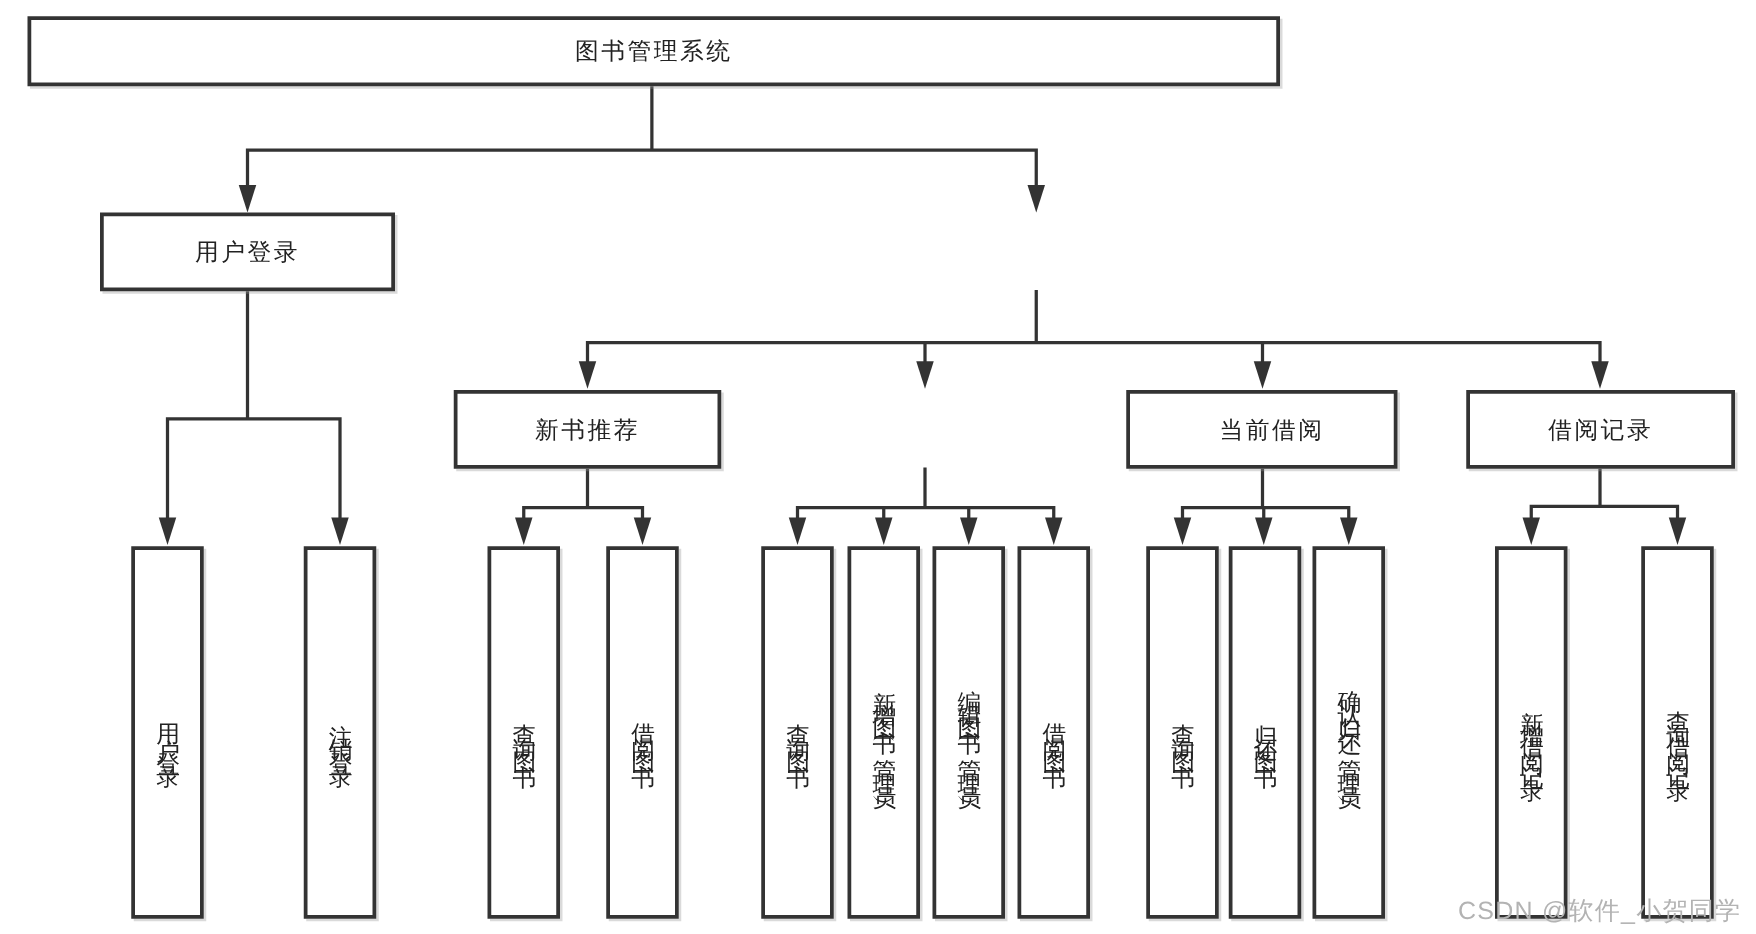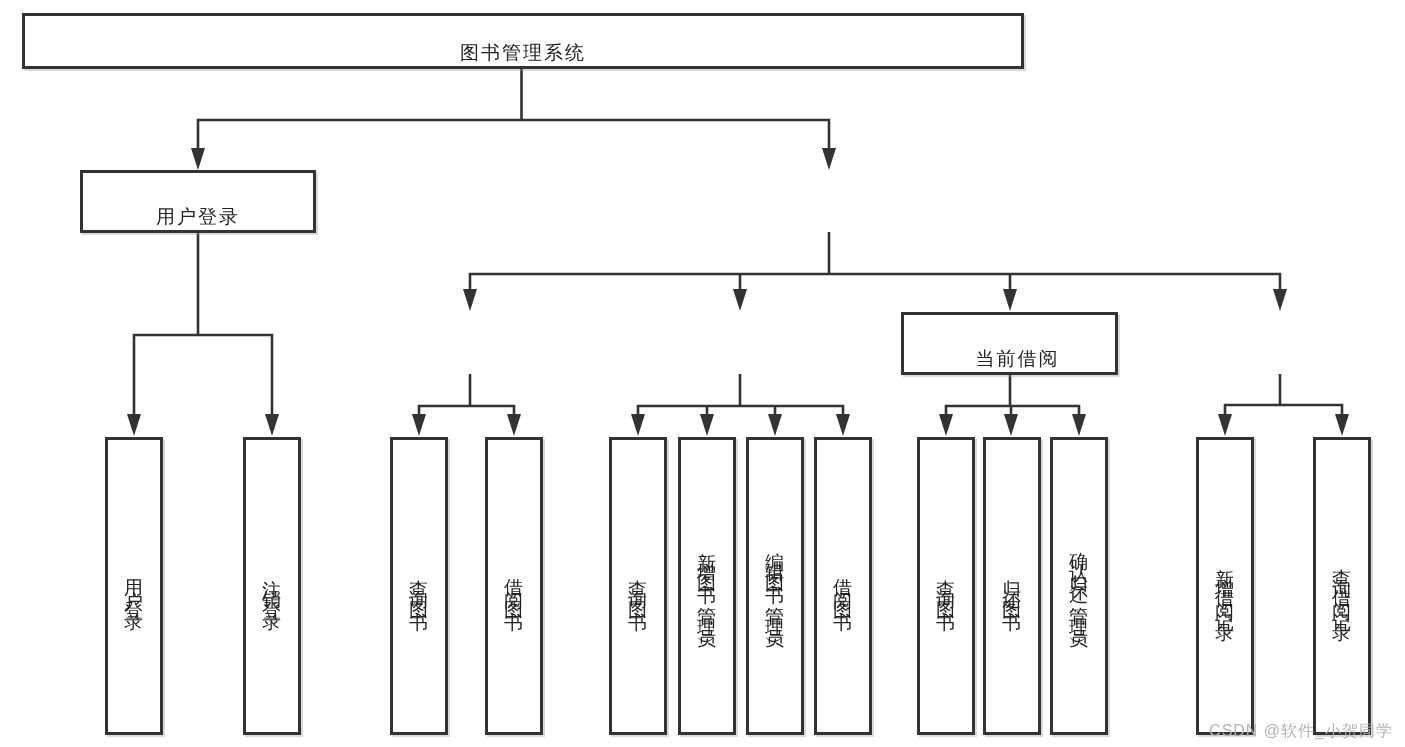--- a/index.html
+++ b/index.html
@@ -9,21 +9,21 @@
     background:#ffffff;
     overflow:hidden;
     font-family:"Liberation Sans","DejaVu Sans",sans-serif;
   }
   .wires{position:absolute;left:0;top:0;z-index:1;}
   .box{
     position:absolute;
     box-sizing:border-box;
     background:#ffffff;
     border:3px solid #333333;
-    display:flex;align-items:flex-end;justify-content:center;
+    display:flex;align-items:center;justify-content:center;
     z-index:2;
     box-shadow:2px 2px 0 rgba(150,150,150,0.35);
   }
   .box .hlabel{
     font-size:19px;
     letter-spacing:2px;
     color:#222222;
     white-space:nowrap;
   }
   .leaf{
@@ -40,21 +40,21 @@
     writing-mode:vertical-rl;
     text-orientation:mixed;
     font-size:19px;
     letter-spacing:11px;
     color:#222222;
     line-height:1;
   }
   .watermark{
     position:absolute;
     right:12px;bottom:5px;
-    font-size:16px;
+    font-size:20px;
     color:#b3b3b3;
     letter-spacing:1px;
     z-index:3;
     white-space:nowrap;
   }
   
   #b-root{left:22px;top:13px;width:1002px;height:56px;}
   #b-l2-0{left:80px;top:170px;width:236px;height:63px;}
   #b-l2-1{left:711px;top:170px;width:235px;height:63px;}
   #b-l3-0{left:363px;top:312px;width:214px;height:63px;}
@@ -108,22 +108,28 @@
   </svg>
 
   <div class="box" id="b-root">
     <span class="hlabel">图书管理系统</span>
   </div>
 
   <div class="box" id="b-l2-0">
     <span class="hlabel">用户登录</span>
   </div>
 
+  <div class="box" id="b-l3-0">
+    <span class="hlabel">新书推荐</span>
+  </div>
   <div class="box" id="b-l3-2">
     <span class="hlabel">当前借阅</span>
+  </div>
+  <div class="box" id="b-l3-3">
+    <span class="hlabel">借阅记录</span>
   </div>
 
   <div class="leaf" id="leaf-0">
     <span class="vlabel">用户登录</span>
   </div>
   <div class="leaf" id="leaf-1">
     <span class="vlabel">注销登录</span>
   </div>
   <div class="leaf" id="leaf-2">
     <span class="vlabel">查询图书</span>

